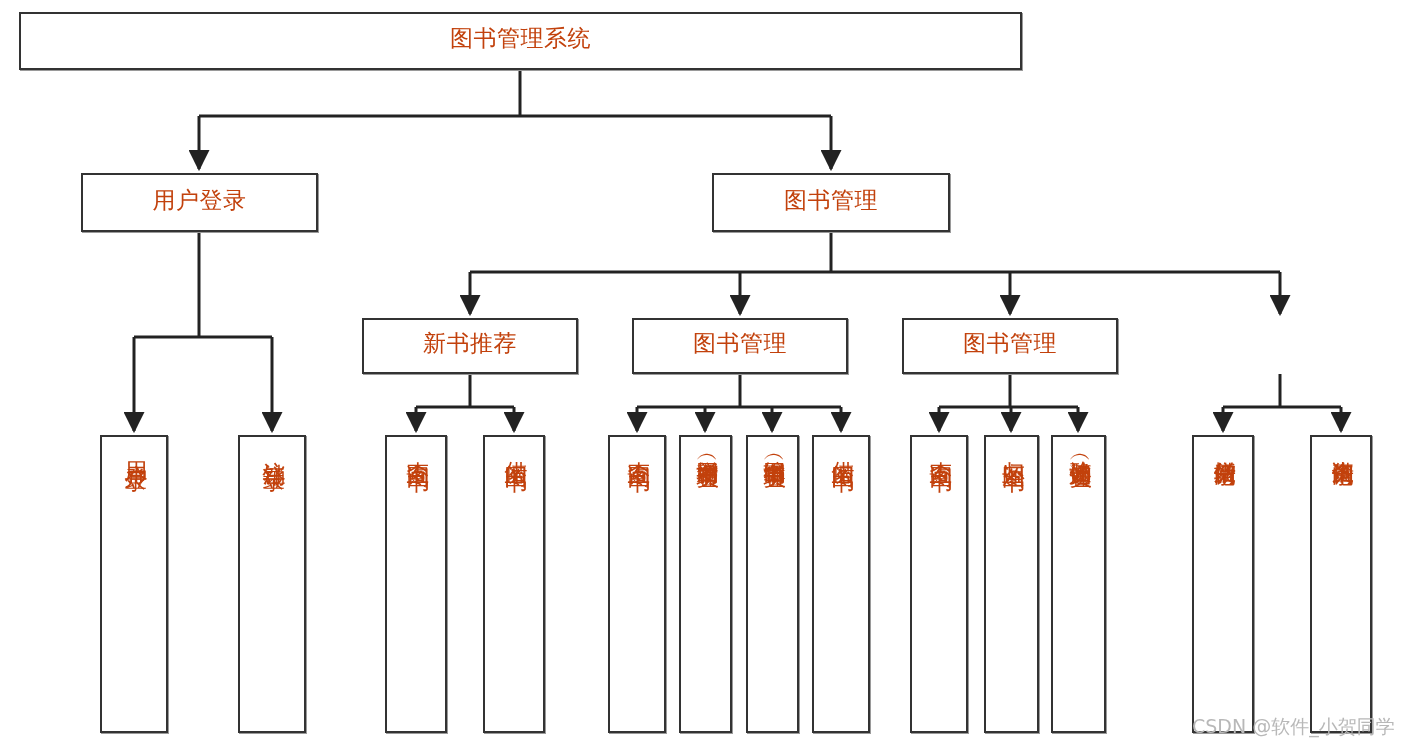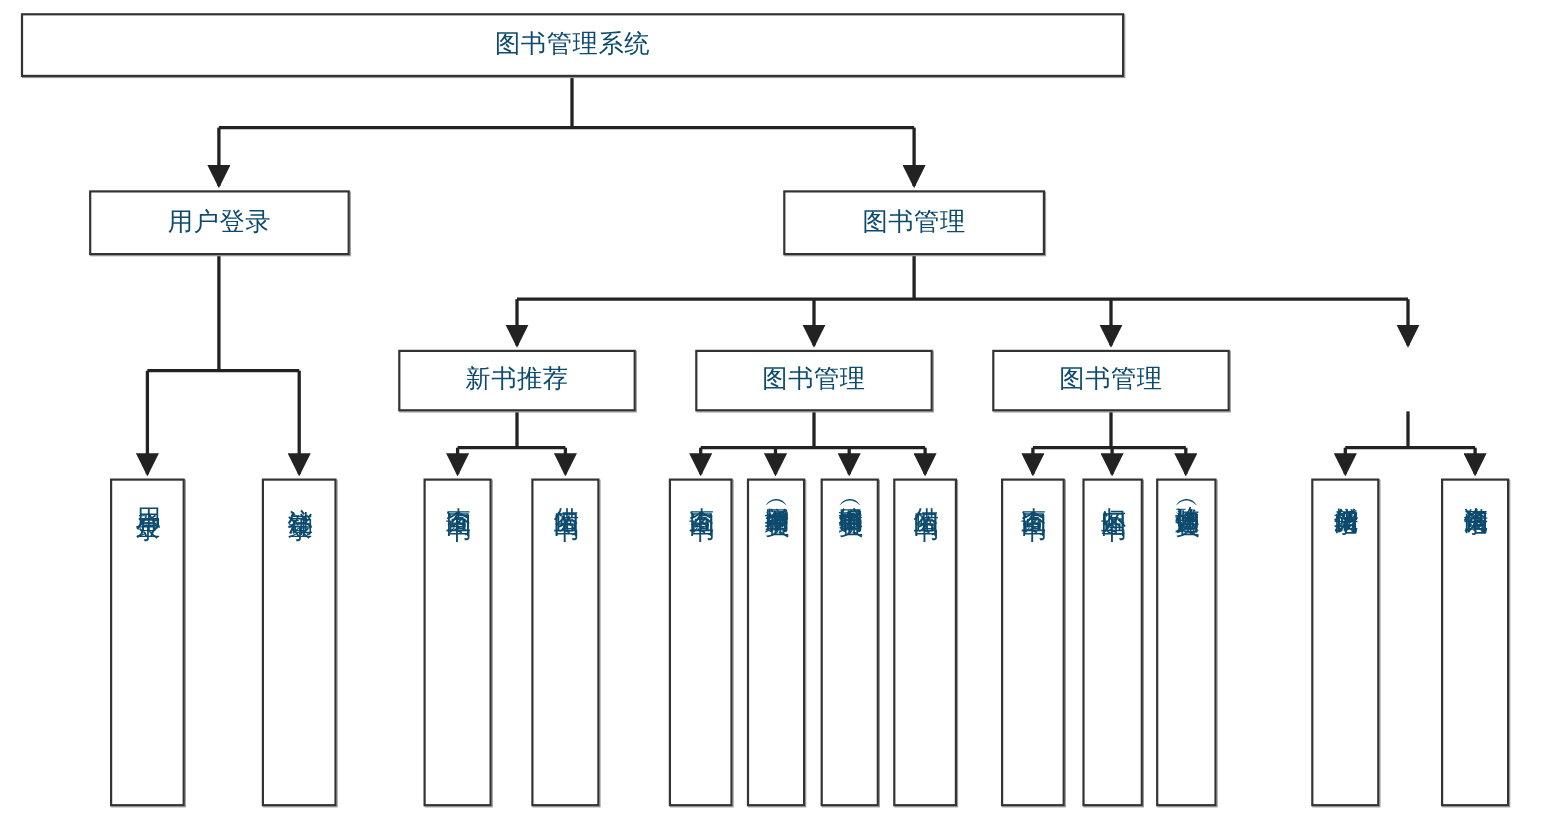--- a/index.html
+++ b/index.html
@@ -45,22 +45,23 @@
     display: flex;
     align-items: center;
     justify-content: center;
     text-align: center;
   }
 
   .node-label {
     display: block;
     line-height: 1.18;
     letter-spacing: 0.5px;
-    color: #0c4a6e;
+    color: #c2410c;
     white-space: pre-line;
+    font-family: Liberation Mono, monospace;
   }
 
   
   .node.horizontal .node-label {
     font-size: 23px;
   }
 
   
   .node.vertical {
     align-items: flex-start;
@@ -208,14 +209,15 @@
     <span class="node-label">确认归还（管理员）</span>
   </div>
 
   <div class="node vertical tall-text" style="left:1192px; top:435px; width:62px; height:298px;">
     <span class="node-label">新增借阅记录</span>
   </div>
   <div class="node vertical tall-text" style="left:1310px; top:435px; width:62px; height:298px;">
     <span class="node-label">查询借阅记录</span>
   </div>
 
+  <div class="watermark" style="left:1192px; top:714px;">CSDN @软件_小贺同学</div>
 
 </div>
 
 </body></html>

